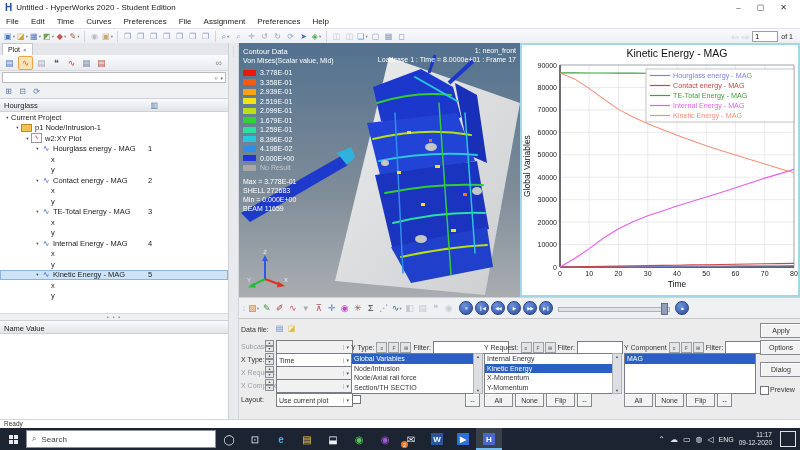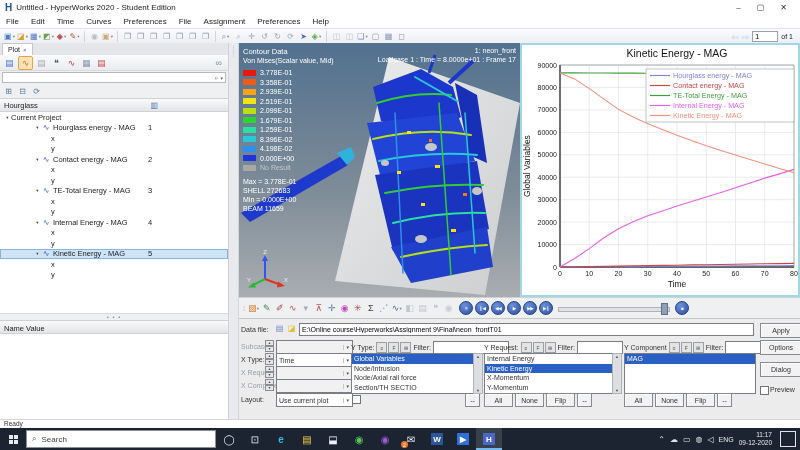--- a/index.html
+++ b/index.html
@@ -240,20 +240,30 @@
         </div>
       <div class="entities-header">
         <span>Hourglass</span>
         <span class="idico">▥</span>
       </div>
       <div class="tree" id="tree">
           <div class="tree-row" style="padding-left: 4px;">
             <span class="t-exp">▾</span>
             <span class="t-label">Current Project</span>
           </div>
+          <div class="tree-row" style="padding-left: 14px;">
+            <span class="t-exp">▾</span>
+            <span class="ico-folder"></span>
+            <span class="t-label">p1 Node/Intrusion-1</span>
+          </div>
+          <div class="tree-row" style="padding-left: 24px;">
+            <span class="t-exp">▾</span>
+            <span class="ico-plot">∿</span>
+            <span class="t-label">w2:XY Plot</span>
+          </div>
           <div class="tree-row" style="padding-left: 34px;">
             <span class="t-exp">▾</span>
             <span class="ico-curve">∿</span>
             <span class="t-label">Hourglass energy - MAG</span>
             <span class="t-num">1</span>
           </div>
           <div class="tree-row" style="padding-left: 44px;">
             <span class="t-exp"></span>
             <span class="t-label">x</span>
           </div>
@@ -554,21 +564,20 @@
           <div class="track"></div>
             <div class="handle" style="left:92%;"></div>
         </div>
         <span class="anim-btn" id="stop-btn">■</span>
       </div>
 
       <div class="bottom-panel">
         <span class="bp-label" style="left:2px;top:7px;">Data file:</span>
         <span class="tbi" style="position:absolute;left:34px;top:4px;color:#6080c0;">▤</span>
         <span class="tbi" style="position:absolute;left:46px;top:4px;color:#e8b83a;">◪</span>
-        <input class="bp-input" style="left: 60px; top: 4px; width: 449px;" value="E:\Online course\Hyperworks\Assignment 9\Final\neon_frontT01">
 
         <span class="bp-label dis" style="left:2px;top:24px;">Subcase:</span>
         <span class="spin" style="left:26px;top:21px;">
             <span>▲</span>
             <span>▼</span>
           </span>
         <span class="combo dis" style="left:37px;top:21px;width:71px;">
             <span></span>
             <span class="car">▼</span>
           </span>

